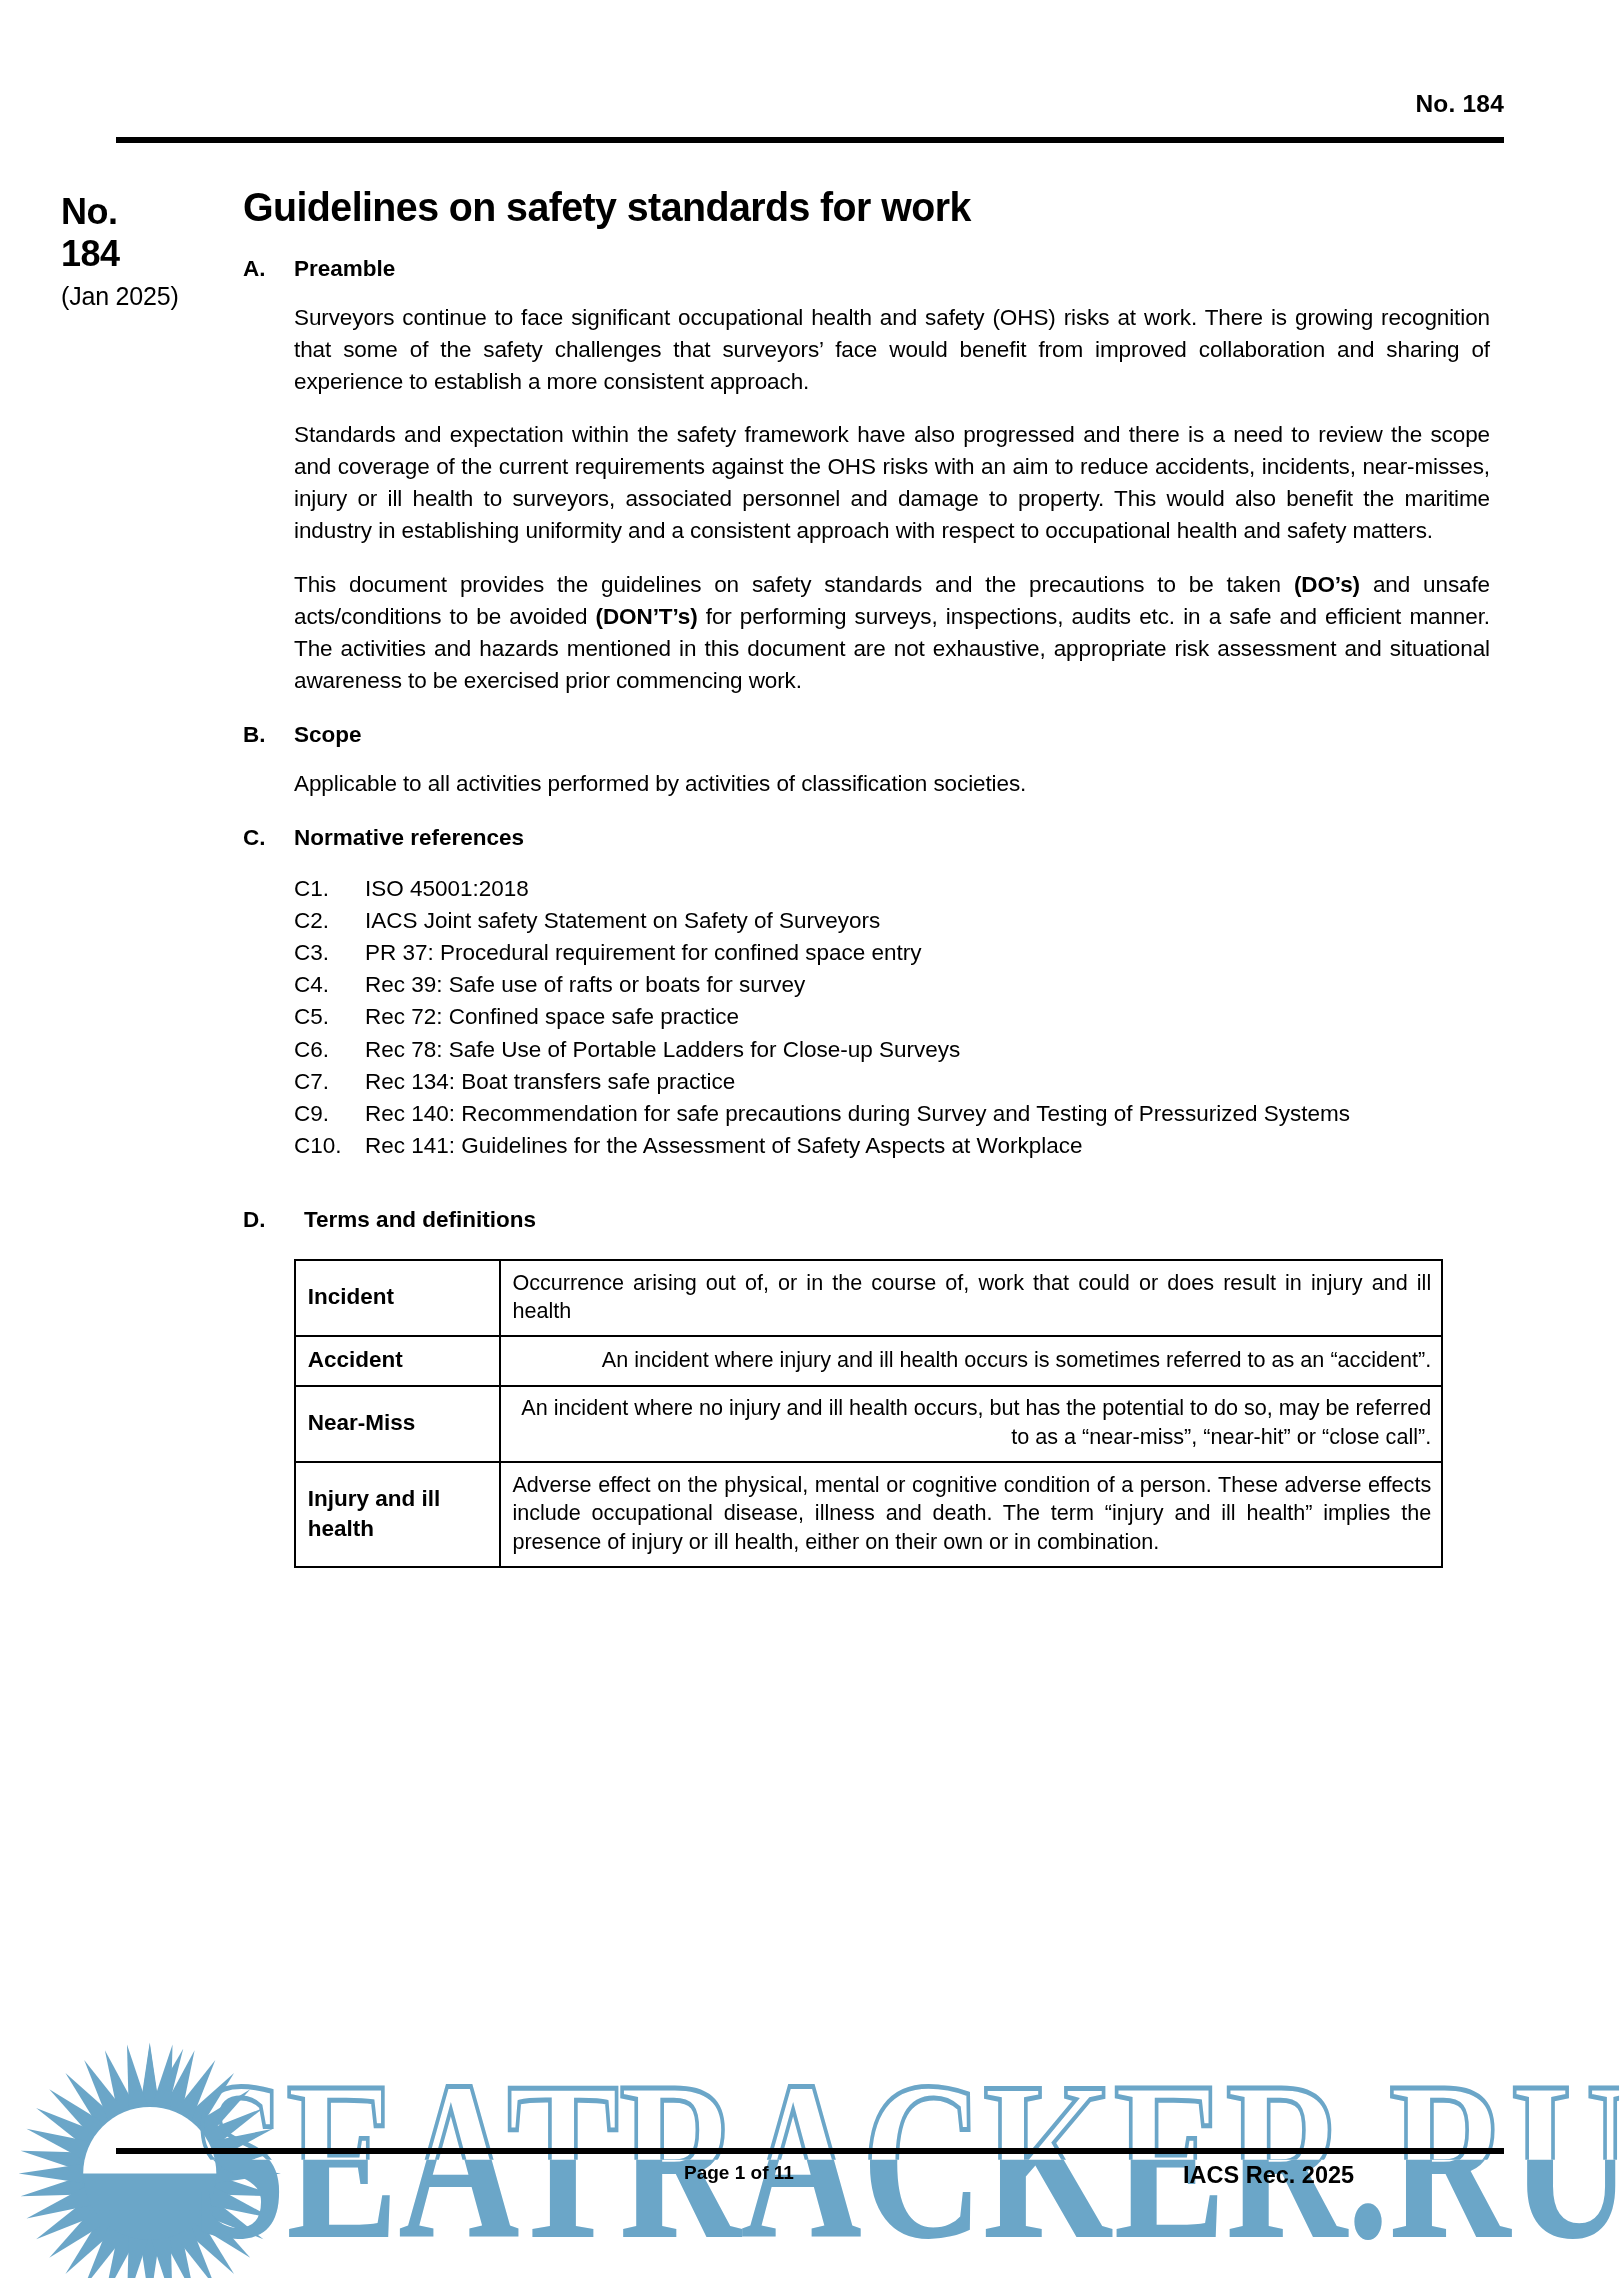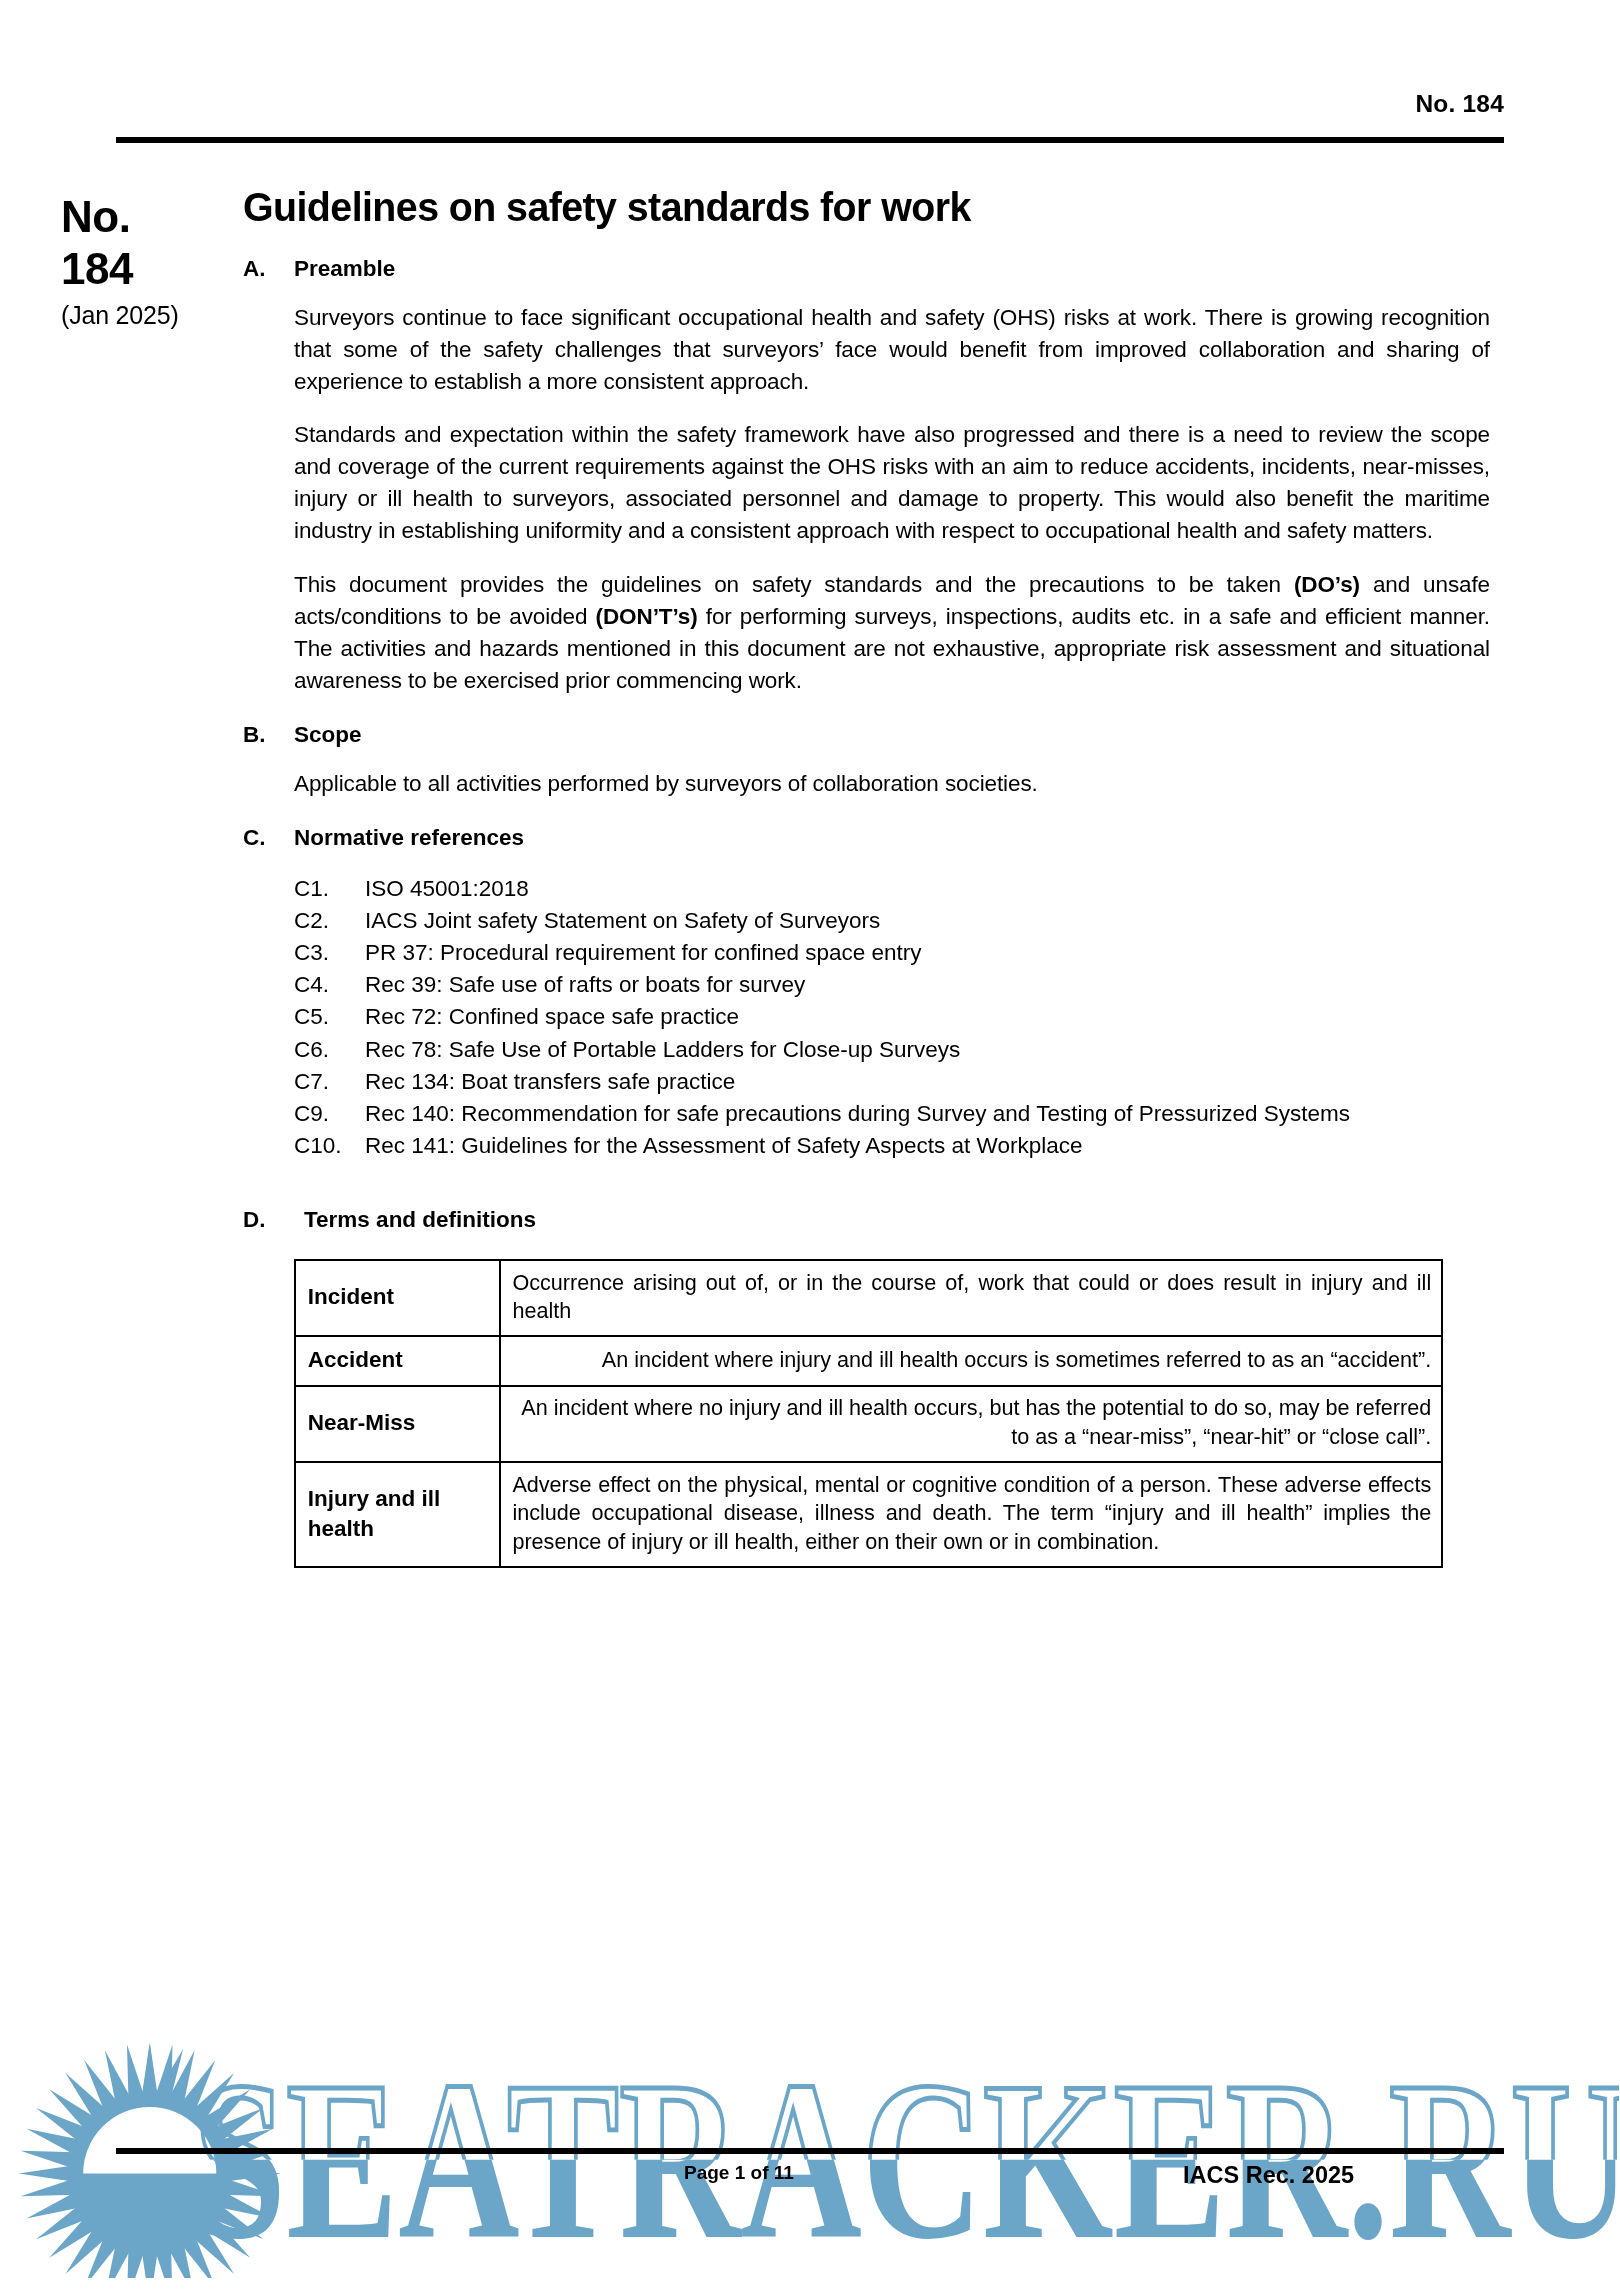--- a/index.html
+++ b/index.html
@@ -40,21 +40,21 @@
 
   
   .margin-block {
     position: absolute;
     left: 61px;
     top: 191px;
     width: 172px;
     text-align: left;
   }
   .margin-no {
-    font-size: 44px;
+    font-size: 36px;
     font-weight: bold;
     line-height: 1.18;
     letter-spacing: -0.5px;
   }
   .margin-date {
     font-size: 25px;
     font-weight: normal;
     margin-top: 5.9px;
     letter-spacing: -0.2px;
   }
@@ -211,21 +211,21 @@
       <p class="para first">Surveyors continue to face significant occupational health and safety (OHS) risks at work. There is growing recognition that some of the safety challenges that surveyors’ face would benefit from improved collaboration and sharing of experience to establish a more consistent approach.</p>
       <p class="para">Standards and expectation within the safety framework have also progressed and there is a need to review the scope and coverage of the current requirements against the OHS risks with an aim to reduce accidents, incidents, near-misses, injury or ill health to surveyors, associated personnel and damage to property. This would also benefit the maritime industry in establishing uniformity and a consistent approach with respect to occupational health and safety matters.</p>
       <p class="para"><span>This document provides the guidelines on safety standards and the precautions to be taken </span><b>(DO’s)</b><span> and unsafe acts/conditions to be avoided </span><b>(DON’T’s)</b><span> for performing surveys, inspections, audits etc. in a safe and efficient manner. The activities and hazards mentioned in this document are not exhaustive, appropriate risk assessment and situational awareness to be exercised prior commencing work.</span></p>
     </div>
 
     <div class="section">
       <span class="section-letter">B.</span>
       <span class="section-title">Scope</span>
     </div>
     <div class="body-area">
-      <p class="para first single">Applicable to all activities performed by surveyors of collaboration societies.</p>
+      <p class="para first single">Applicable to all activities performed by activities of classification societies.</p>
     </div>
 
     <div class="section">
       <span class="section-letter">C.</span>
       <span class="section-title">Normative references</span>
     </div>
     <div class="ref-list">
       <div class="ref-row">
         <span class="ref-key">C1.</span>
         <span class="ref-text">ISO 45001:2018</span>

